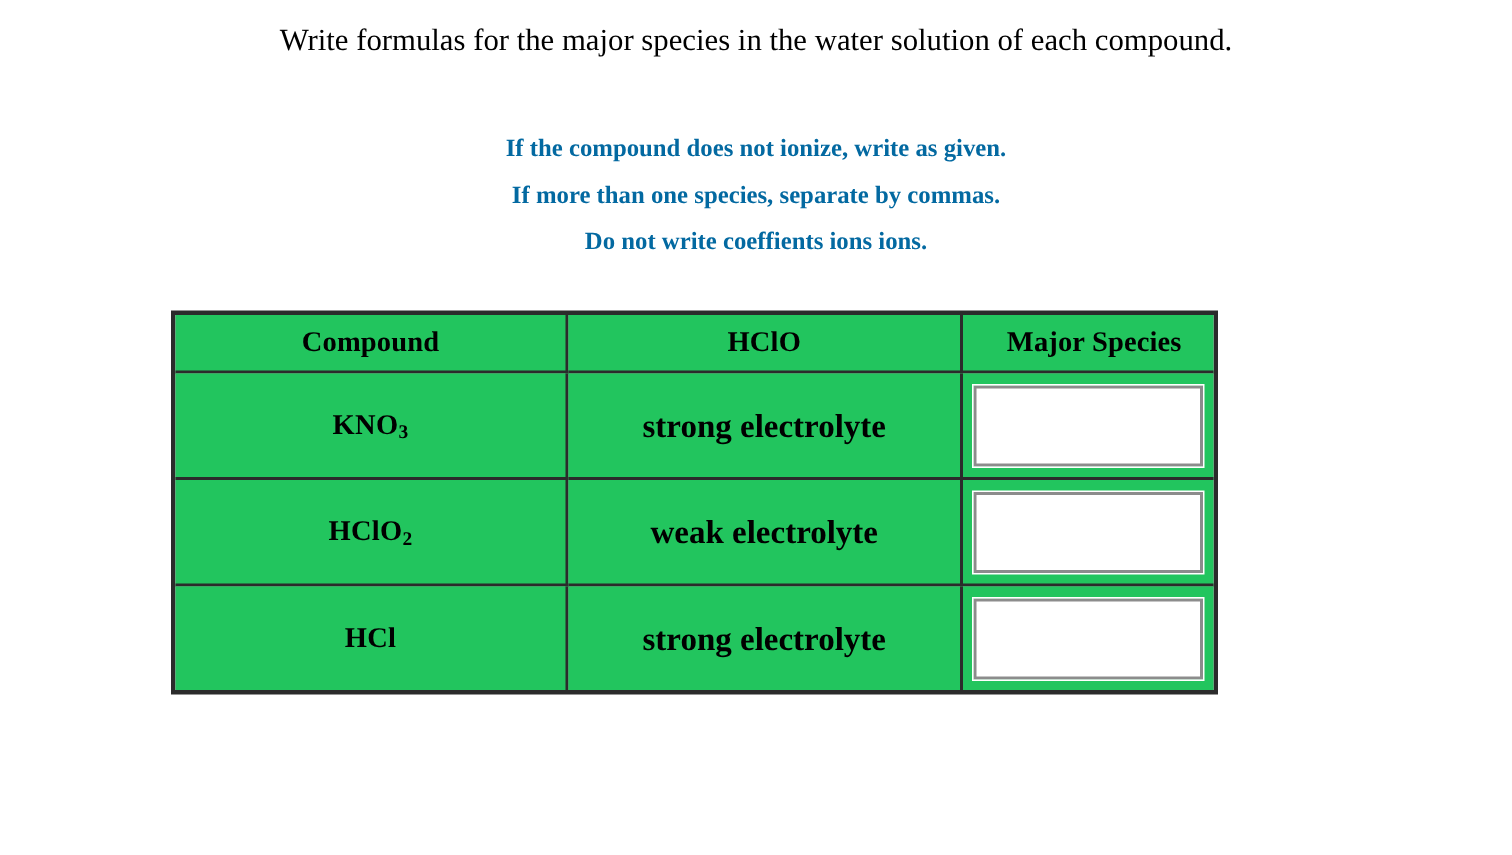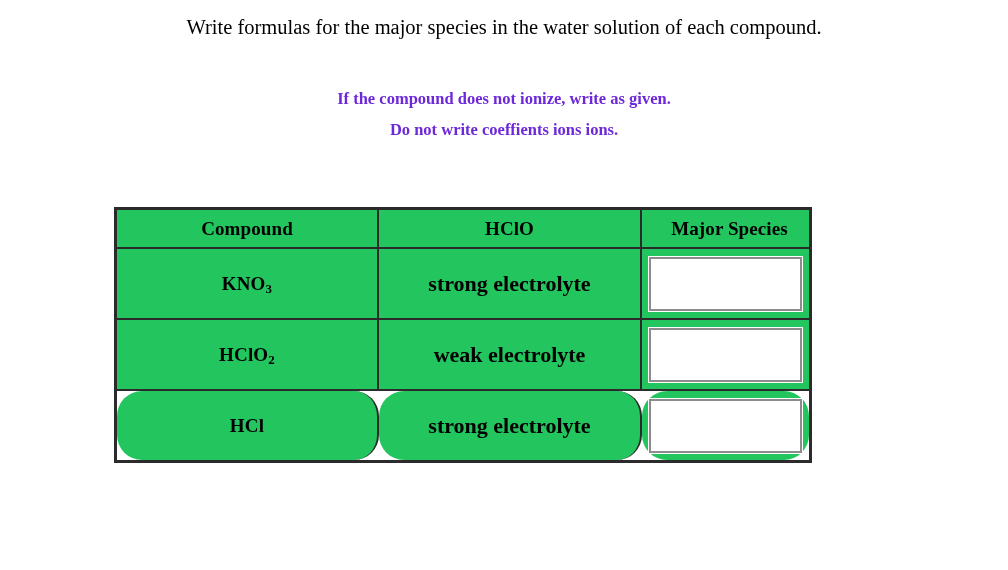--- a/index.html
+++ b/index.html
@@ -31,21 +31,21 @@
     white-space: nowrap;
   }
 
   
   .instructions {
     position: absolute;
     left: 0;
     top: 83px;
     width: 1008px;
     text-align: center;
-    color: #6d28d9;
+    color: #0369a1;
     font-weight: bold;
     font-size: 16.5px;
     line-height: 31px;
   }
   .instructions .line {
     display: block;
     white-space: nowrap;
   }
 
   
@@ -78,21 +78,20 @@
     font-weight: bold;
     color: #000000;
   }
   table.species th:last-child,
   table.species td:last-child {
     border-right: none;
     padding-left: 12px;
   }
   table.species tr:last-child td {
     border-bottom: none;
-    border-radius: 25px;
   }
 
   table.species thead th {
     height: 37px;
     font-size: 19px;
     letter-spacing: 0.1px;
   }
   table.species tbody td {
     height: 69px;
     font-size: 18px;
@@ -135,20 +134,21 @@
     text-align: left;
   }
 </style>
 </head>
 <body>
 
 <div class="prompt">Write formulas for the major species in the water solution of each compound.</div>
 
 <div class="instructions">
   <span class="line">If the compound does not ionize, write as given.</span>
+  <span class="line">If more than one species, separate by commas.</span>
   <span class="line">Do not write coeffients ions ions.</span>
 </div>
 
 <div class="table-wrap">
   <table class="species">
     <colgroup>
       <col class="c-compound">
       <col class="c-type">
       <col class="c-species">
     </colgroup>

